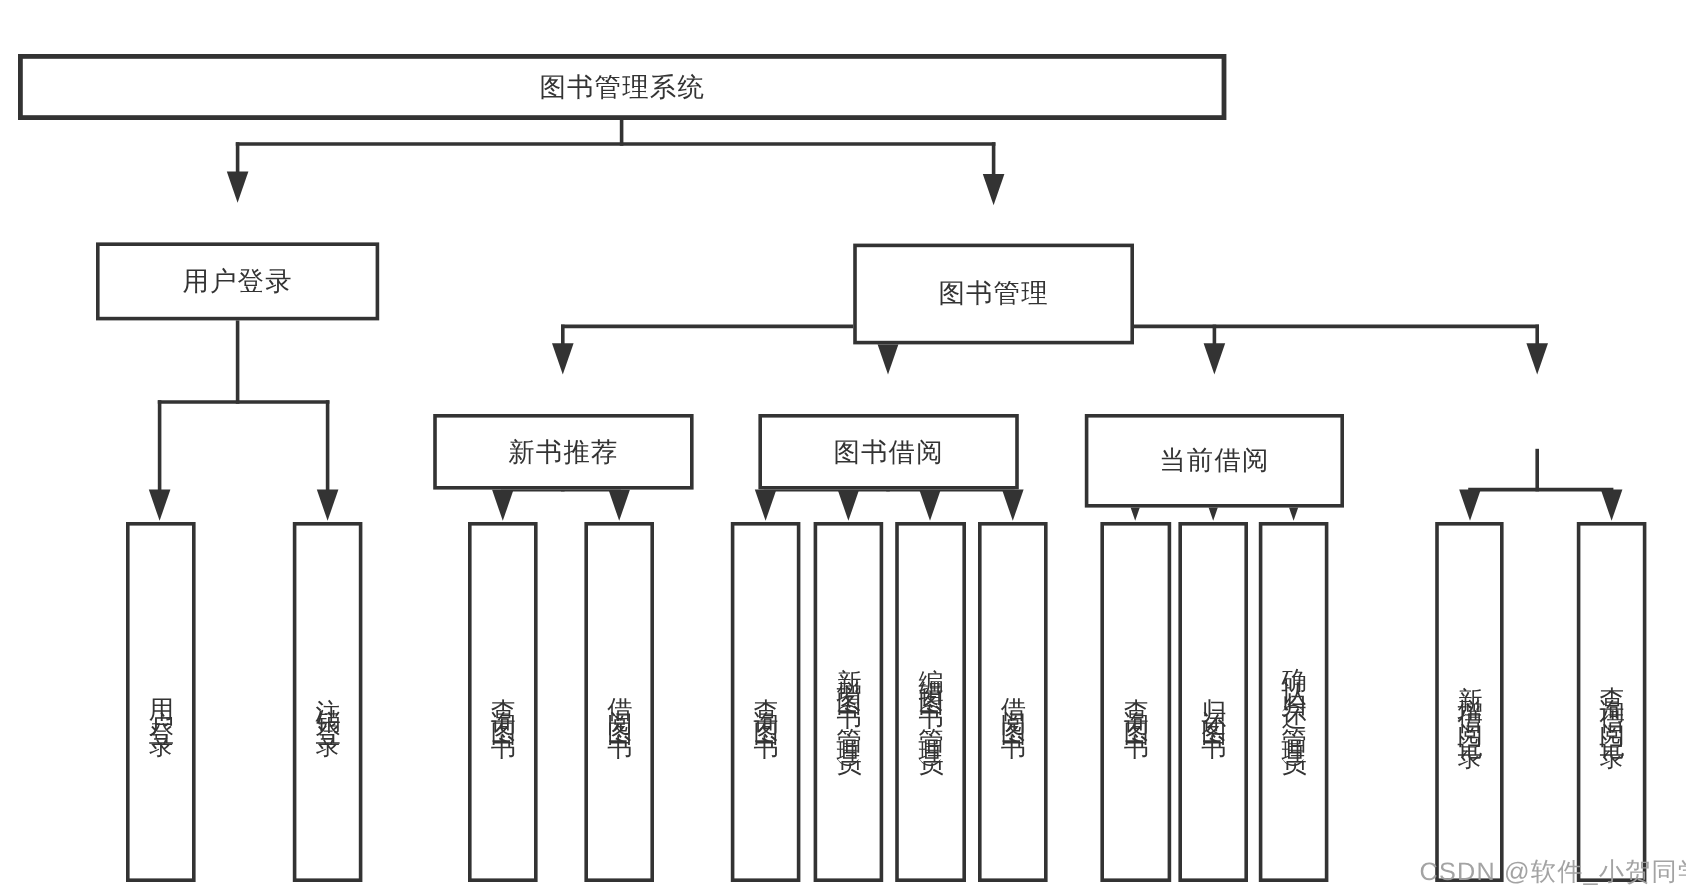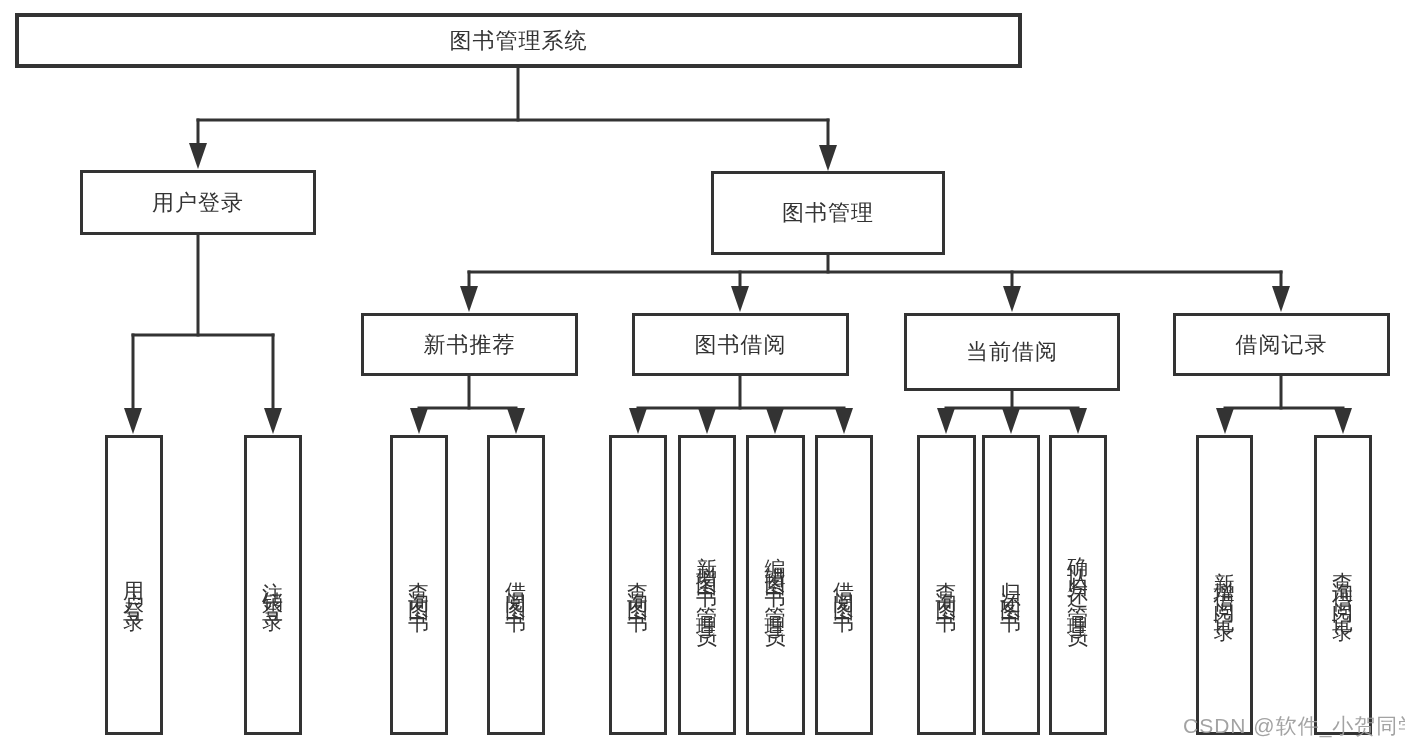--- a/index.html
+++ b/index.html
@@ -14,21 +14,21 @@
   .box {
     position: absolute;
     box-sizing: border-box;
     border: 3px solid #333333;
     background: #ffffff;
     display: flex;
     align-items: center;
     justify-content: center;
     color: #333333;
   }
-  .hbox { font-size: 22px; letter-spacing: 1px; }
+  .hbox { font-size: 22px; letter-spacing: 1px; margin-top: 32px; }
   .root { border-width: 4px; }
   .leaf {
     font-size: 21px;
     writing-mode: vertical-rl;
     letter-spacing: 10px;
     line-height: 1;
   }
   .leaf span { display: inline-block; }
   #connectors {
     position: absolute;
@@ -131,23 +131,20 @@
 
   <div class="box hbox" style="left:361px; top:313px; width:217px; height:63px;">
     <span>新书推荐</span>
   </div>
   <div class="box hbox" style="left:632px; top:313px; width:217px; height:63px;font-family:Liberation Mono, monospace;">
     <span>图书借阅</span>
   </div>
   <div class="box hbox" style="left:904px; top:313px; width:216px; height:78px;">
     <span>当前借阅</span>
   </div>
-  <div class="box hbox" style="left:1173px; top:313px; width:217px; height:63px;">
-    <span>借阅记录</span>
-  </div>
 
   <div class="box leaf" style="left:105px; top:435px; width:58px; height:300px;">
     <span>用户登录</span>
   </div>
   <div class="box leaf" style="left:244px; top:435px; width:58px; height:300px;">
     <span>注销登录</span>
   </div>
 
   <div class="box leaf" style="left:390px; top:435px; width:58px; height:300px;">
     <span>查询图书</span>

